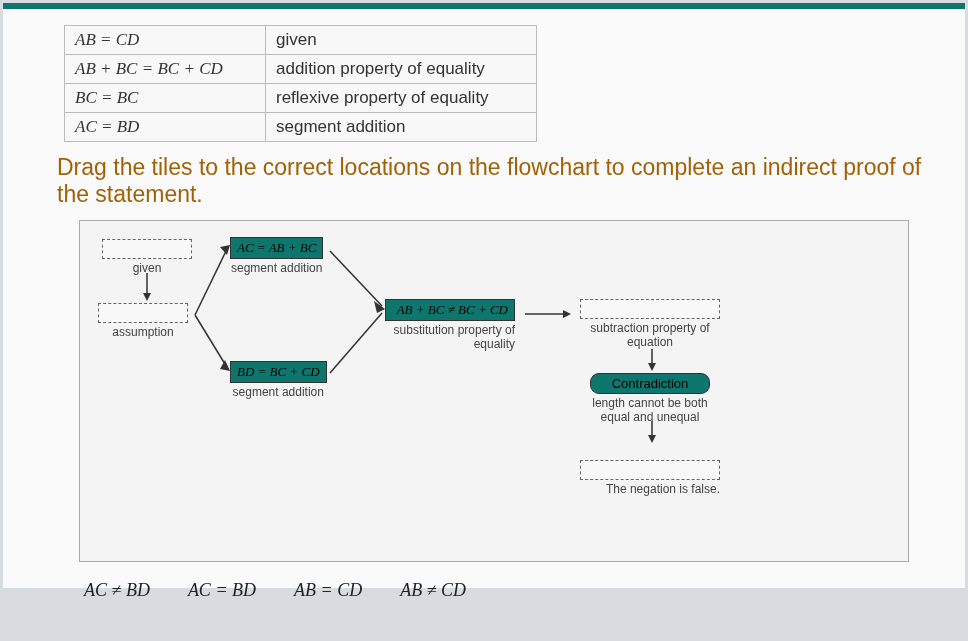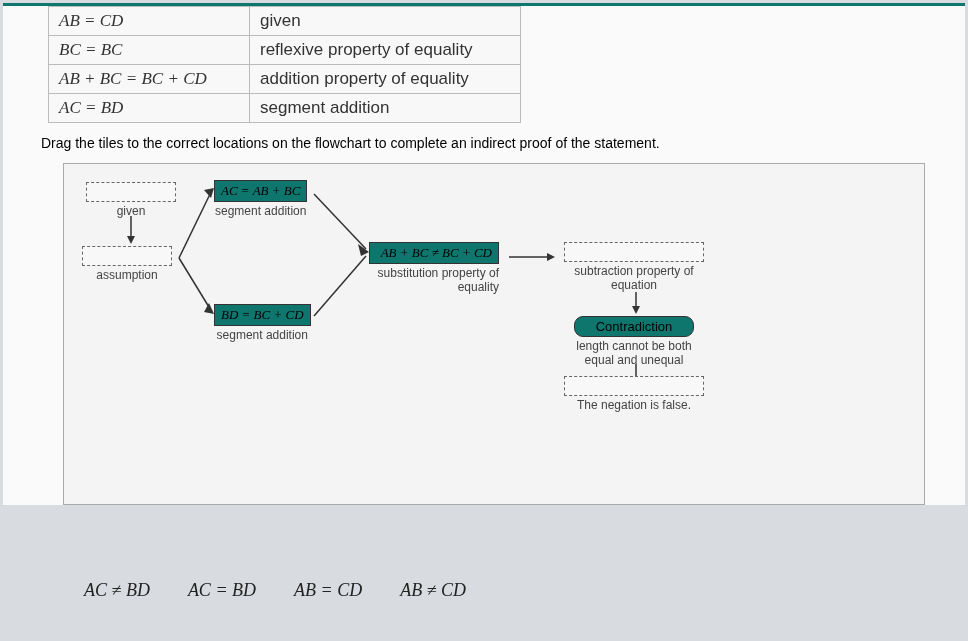--- a/index.html
+++ b/index.html
@@ -7,22 +7,22 @@
     padding: 0;
     font-family: Arial, sans-serif;
     background: #d8dce0;
     width: 968px;
     height: 641px;
     overflow: hidden;
   }
   .content-area {
     background: #fafafa;
     margin: 3px 3px 6px 3px;
-    padding: 0;
-    border-top: 3px solid #0f766e;
+    padding: 16px;
+    border-top: 6px solid #0f766e;
   }
   .proof-table {
     border-collapse: collapse;
     margin-left: 45px;
   }
   .proof-table td {
     border: 1px solid #bbb;
     padding: 4px 10px;
     font-size: 17px;
     color: #333;
@@ -31,22 +31,22 @@
   .proof-table td.math {
     font-style: italic;
     font-family: 'Times New Roman', serif;
     width: 180px;
   }
   .proof-table td.reason {
     width: 250px;
   }
   .instruction {
     margin: 12px 10px 12px 38px;
-    font-size: 14px;
-    color: #000000;
+    font-size: 23px;
+    color: #a16207;
   }
   .flowchart-container {
     margin: 10px 40px 10px 60px;
     border: 1px solid #aaa;
     background: #f4f4f4;
     position: relative;
     height: 340px;
   }
   .flowbox {
     position: absolute;
@@ -98,26 +98,26 @@
 
 <div class="content-area">
 
   <table class="proof-table">
     <tbody>
         <tr>
       <td class="math">AB = CD</td>
       <td class="reason">given</td>
     </tr>
     <tr>
+      <td class="math">AB + BC = BC + CD</td>
+      <td class="reason">addition property of equality</td>
+    </tr>
+    <tr>
       <td class="math">BC = BC</td>
       <td class="reason">reflexive property of equality</td>
-    </tr>
-    <tr>
-      <td class="math">AB + BC = BC + CD</td>
-      <td class="reason">addition property of equality</td>
     </tr>
     <tr>
       <td class="math">AC = BD</td>
       <td class="reason">segment addition</td>
     </tr>
   </tbody>
     </table>
 
   <div class="instruction">Drag the tiles to the correct locations on the flowchart to complete an indirect proof of the statement.</div>
 
@@ -184,21 +184,21 @@
     <div class="flowbox" style="left:510px; top:152px; width:120px;">
       <div class="solid-box" style="font-family:Arial; font-style:normal;border-radius:9px;">Contradiction</div>
       <div class="label">length cannot be both equal and unequal</div>
     </div>
 
     <svg class="connector" style="left:565px; top:200px;" width="14" height="24">
       <line x1="7" y1="0" x2="7" y2="16" stroke="#333" stroke-width="1.5"></line>
       <polygon points="7,22 3,14 11,14" fill="#333"></polygon>
     </svg>
 
-    <div class="flowbox" style="left:500px; top:212px; width:140px;">
+    <div class="flowbox" style="left:500px; top:239px; width:140px;text-align:right;">
       <div class="drop-zone" style="height:18px;"></div>
       <div class="label">The negation is false.</div>
     </div>
 
   </div>
 
   <div class="tile-bank">
     <div class="tile">AC ≠ BD</div>
     <div class="tile">AC = BD</div>
     <div class="tile">AB = CD</div>

